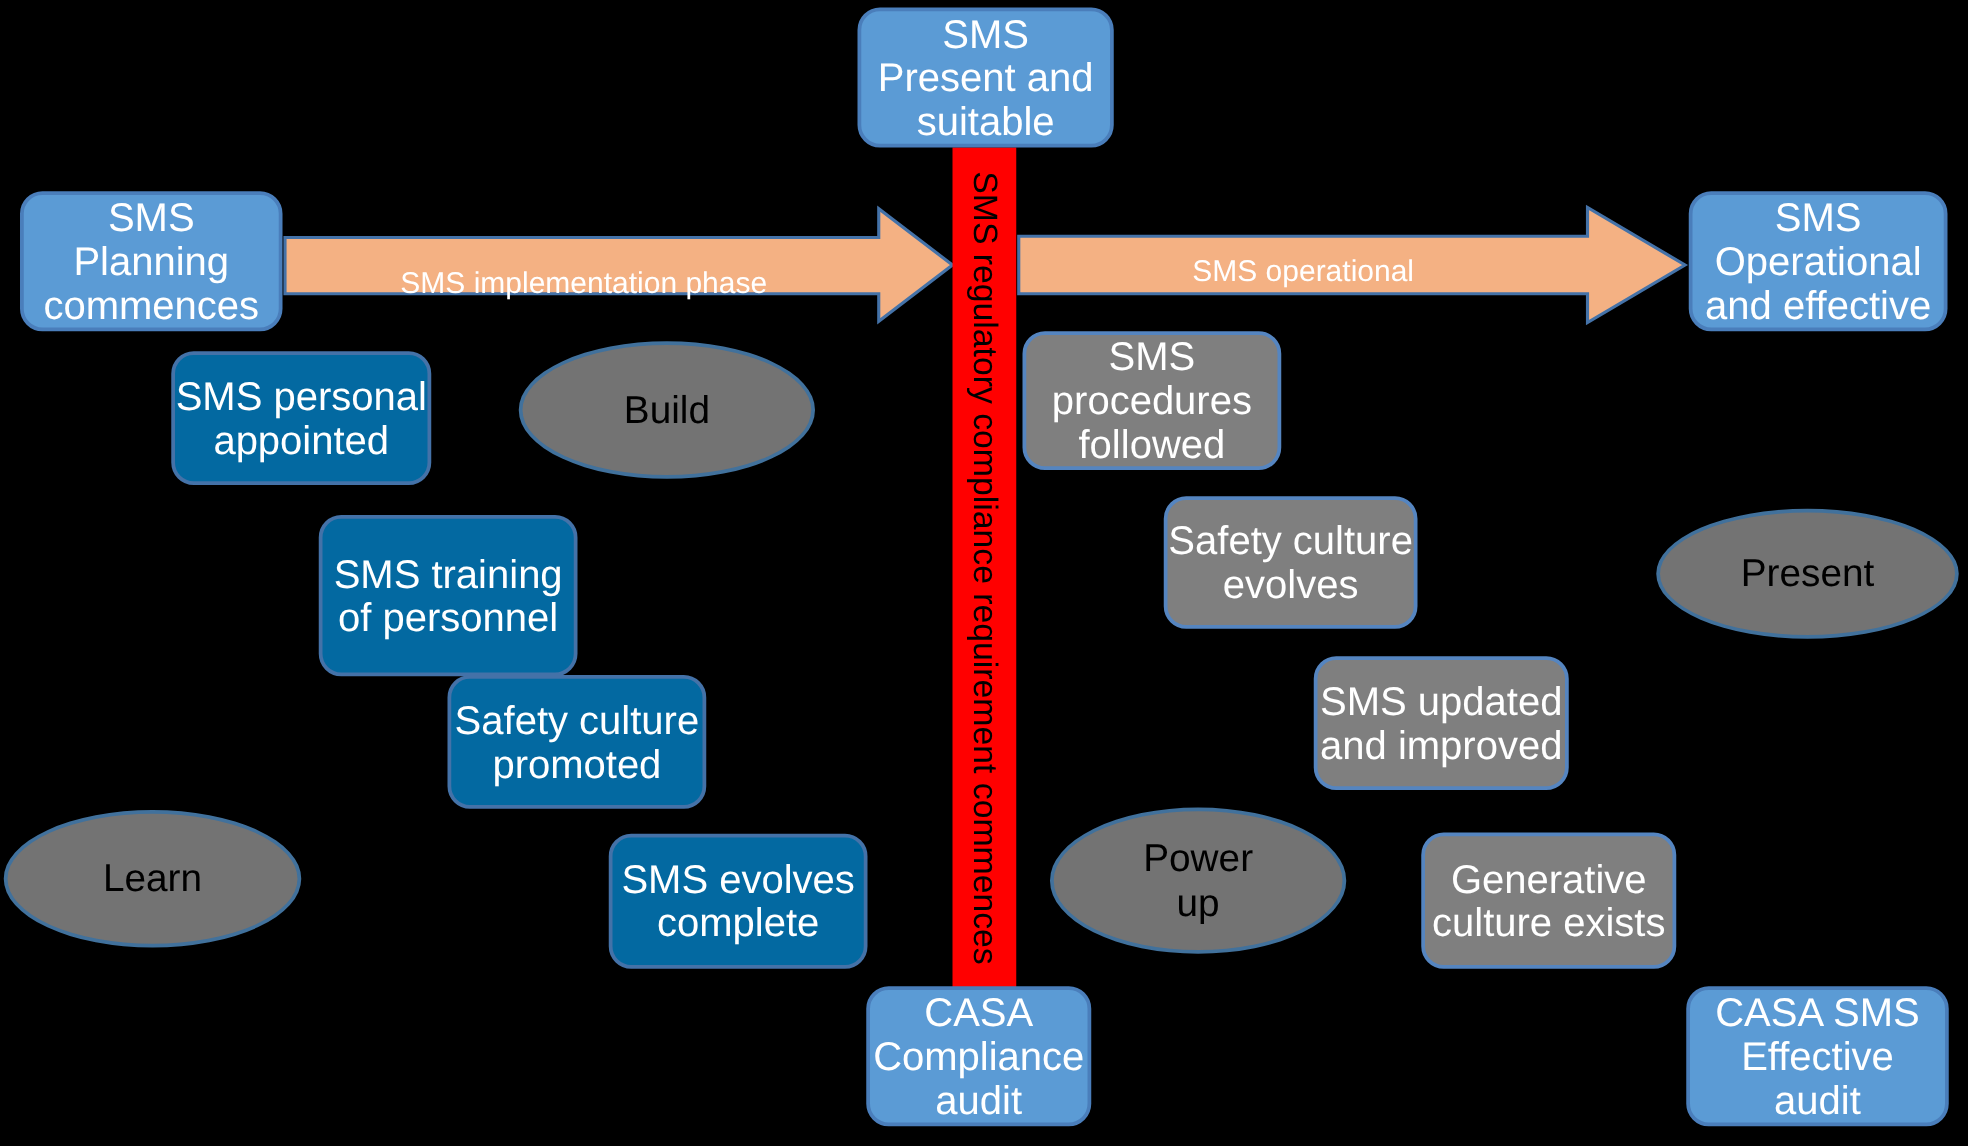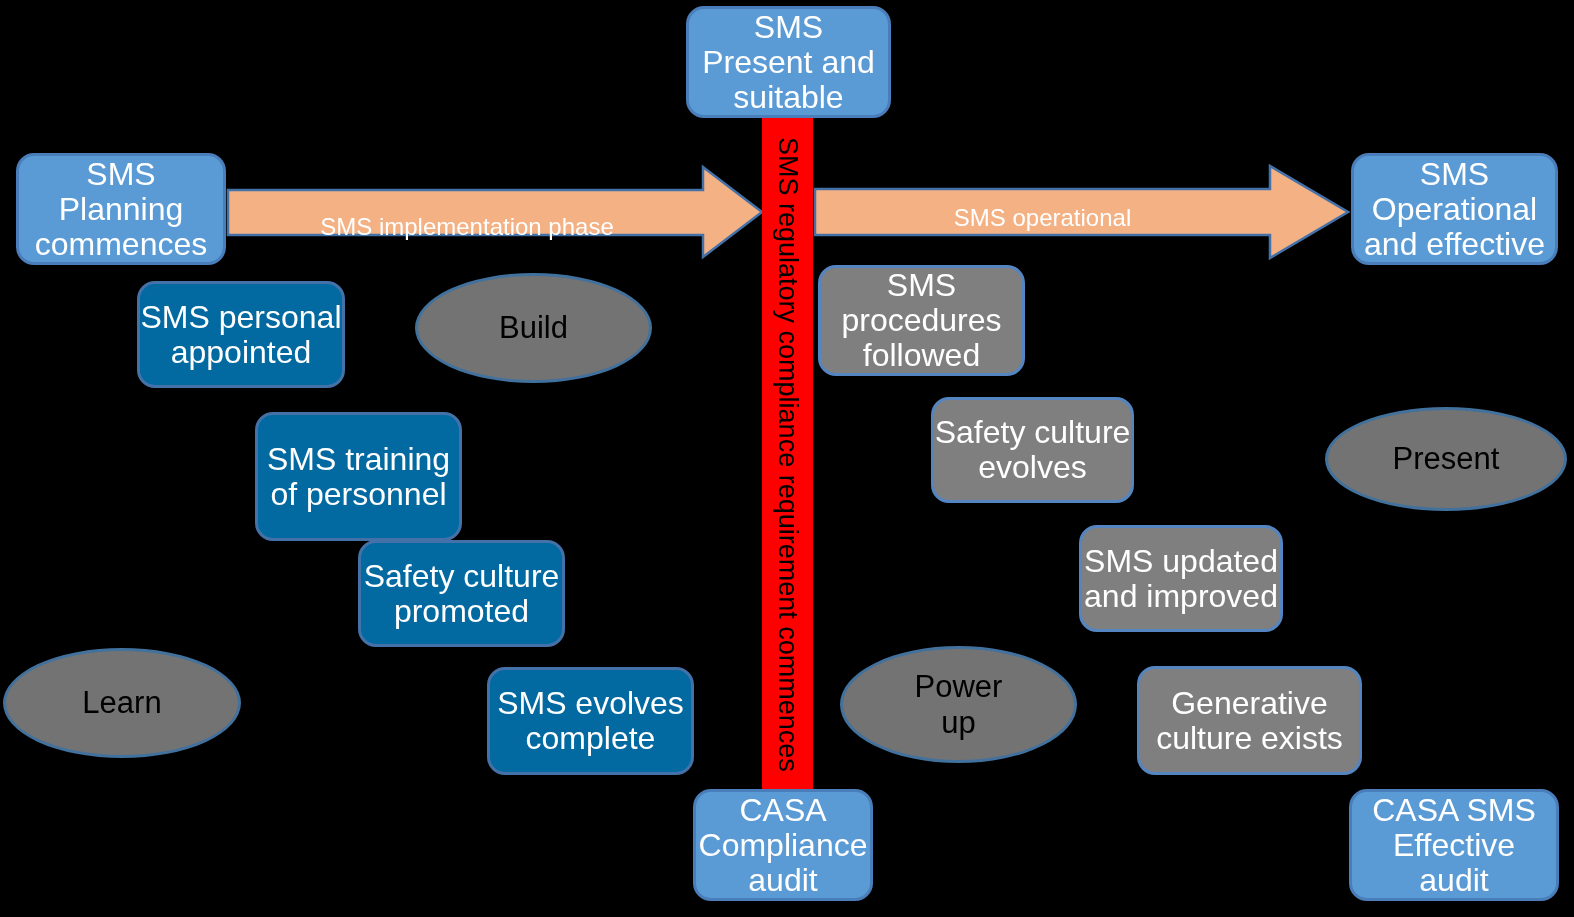--- a/index.html
+++ b/index.html
@@ -128,24 +128,24 @@
   <div class="node green" style="left:487px; top:667px; width:207px; height:108px; z-index:3;">SMS evolves
 complete</div>
 
   <div class="node gray" style="left:818px; top:265px; width:207px; height:111px; z-index:3;">SMS
 procedures
 followed</div>
 
   <div class="node gray" style="left:931px; top:397px; width:203px; height:106px; z-index:3;">Safety culture
 evolves</div>
 
-  <div class="node gray" style="left:1051px; top:525px; width:204px; height:107px; z-index:3;margin-left:28px;">SMS updated
+  <div class="node gray" style="left:1051px; top:525px; width:204px; height:107px; z-index:3;">SMS updated
 and improved</div>
 
-  <div class="node gray" style="left:1137px; top:666px; width:225px; height:109px; z-index:3;">Generative
+  <div class="node gray" style="left:1137px; top:666px; width:204px; height:109px; z-index:3;">Generative
 culture exists</div>
 
   <div class="oval" style="left:415px; top:273px; width:237px; height:110px; z-index:3;">Build</div>
 
   <div class="oval" style="left:3px; top:648px; width:238px; height:110px; z-index:3;">Learn</div>
 
   <div class="oval" style="left:840px; top:646px; width:237px; height:117px; z-index:3;">Power
 up</div>
 
   <div class="oval" style="left:1325px; top:407px; width:242px; height:104px; z-index:3;">Present</div>

